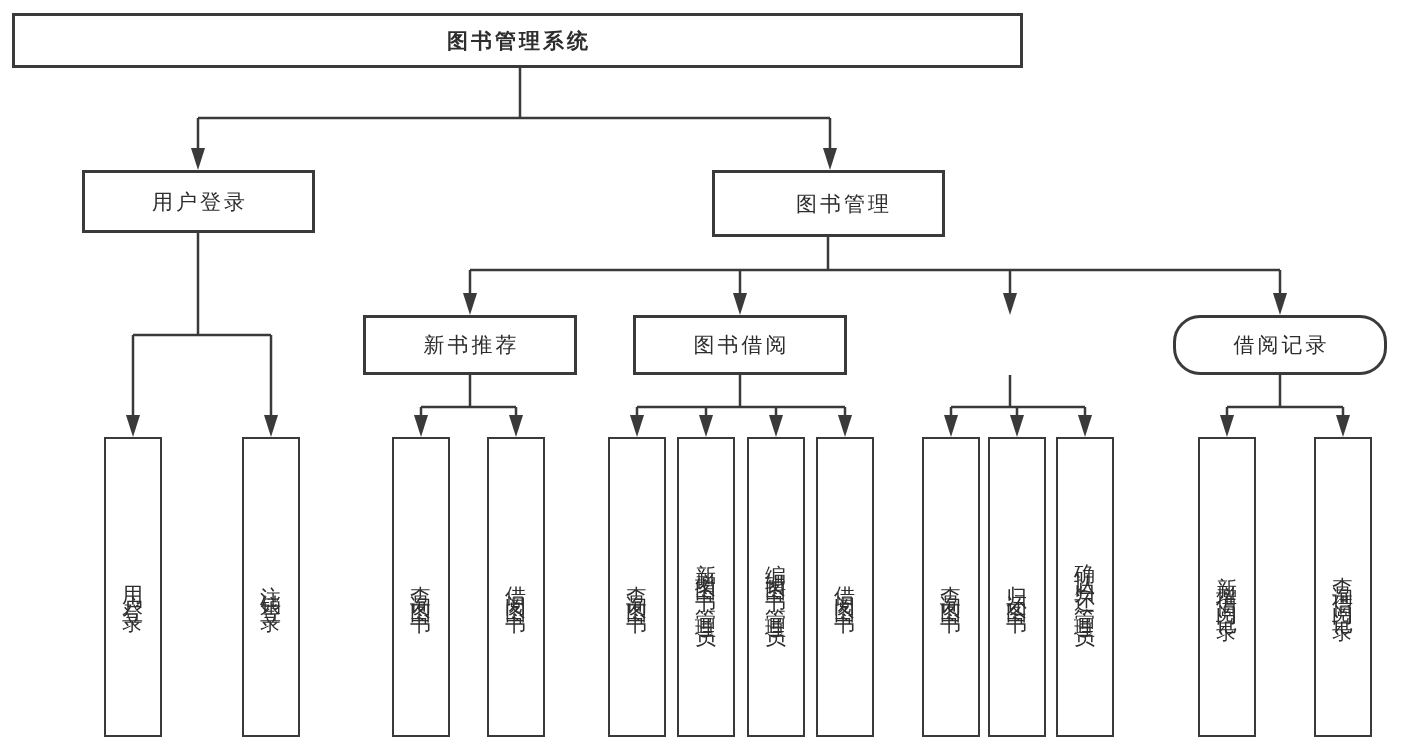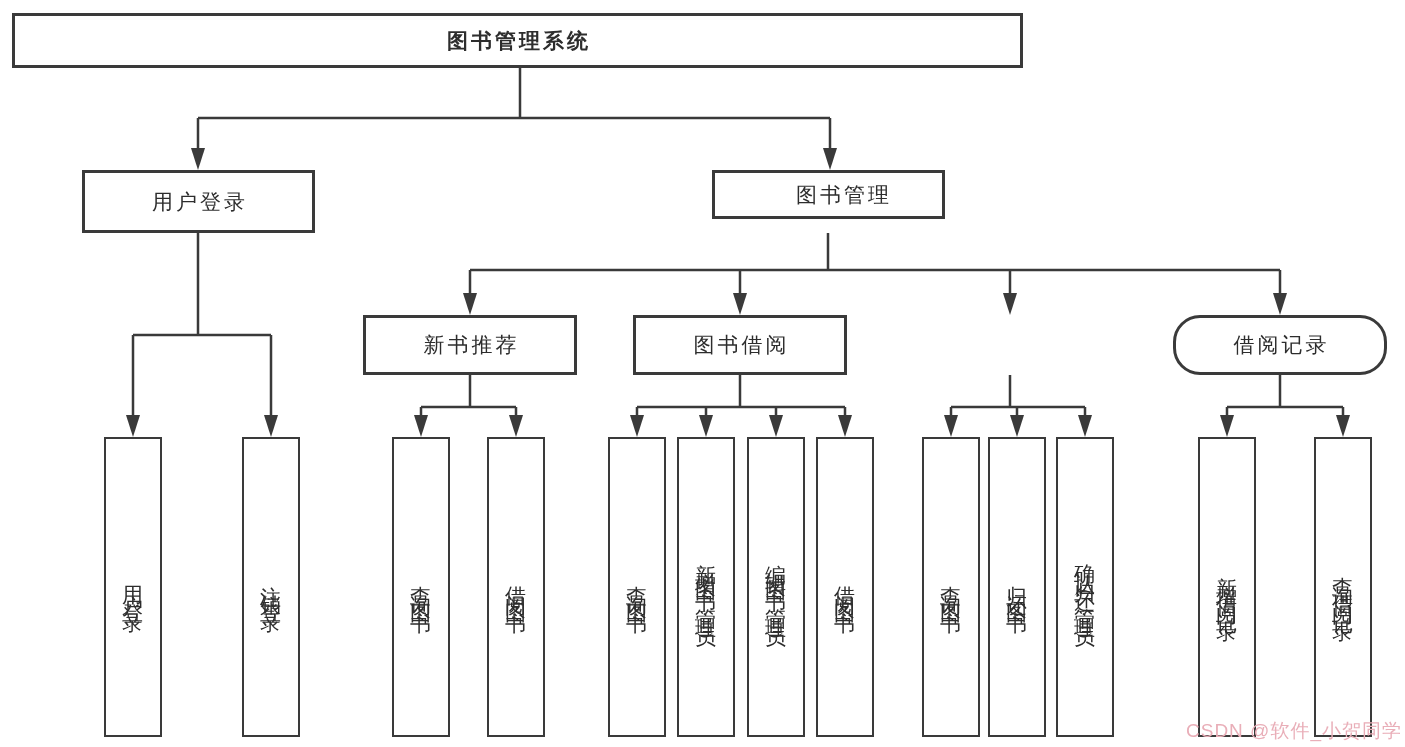--- a/index.html
+++ b/index.html
@@ -35,21 +35,21 @@
     border-width: 2.5px;
     writing-mode: vertical-rl;
     text-orientation: mixed;
     letter-spacing: 9px;
     text-indent: 0;
     font-size: 21px;
     line-height: 1;
   }
   .root-box   { left: 12px;   top: 13px;  width: 1011px; height: 55px; font-weight: bold; }
   .b-login    { left: 82px;   top: 170px; width: 233px;  height: 63px; }
-  .b-mgmt     { left: 712px;  top: 170px; width: 233px;  height: 49px; padding-left: 28px; }
+  .b-mgmt     { left: 712px;  top: 170px; width: 233px;  height: 67px; padding-left: 28px; }
   .sec        { top: 315px; width: 214px; height: 60px; text-align: center; }
   .sec0 { left: 363px; }
   .sec1 { left: 633px; }
   .sec2 { left: 903px; }
   .sec3 { left: 1173px; border-radius: 27px; }
   .leaf { top: 437px; width: 58px; height: 300px; }
   .lf0  { left: 104px; }
   .lf1  { left: 242px; }
   .lf2  { left: 392px; }
   .lf3  { left: 487px; }
@@ -135,15 +135,14 @@
   <div class="node leaf lf6">编辑图书（管理员）</div>
   <div class="node leaf lf7">借阅图书</div>
 
   <div class="node leaf lf8">查询图书</div>
   <div class="node leaf lf9">归还图书</div>
   <div class="node leaf lf10">确认归还（管理员）</div>
 
   <div class="node leaf lf11">新增借阅记录</div>
   <div class="node leaf lf12">查询借阅记录</div>
 
-  <div id="watermark" style="color: rgb(233, 174, 184);">CSDN @软件_小贺同学</div>
 
 </div>
 
 </body></html>

